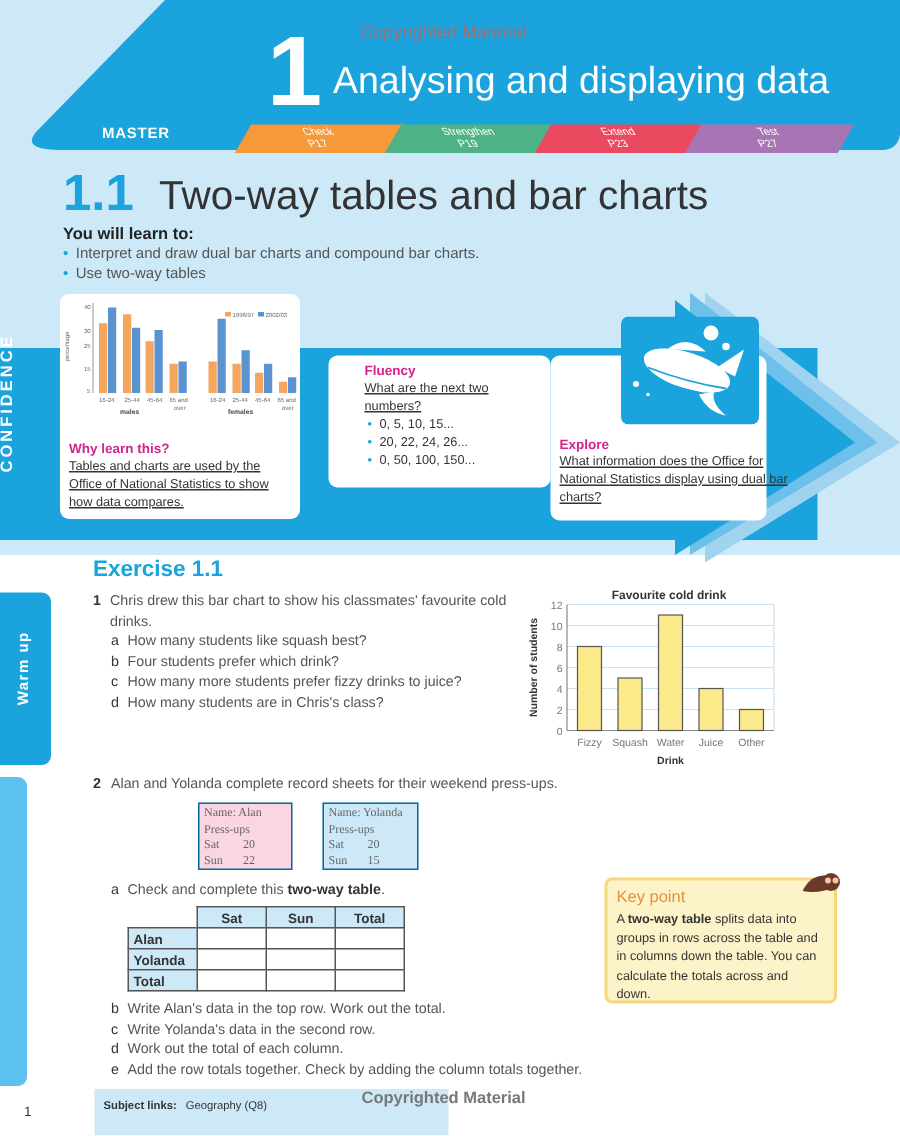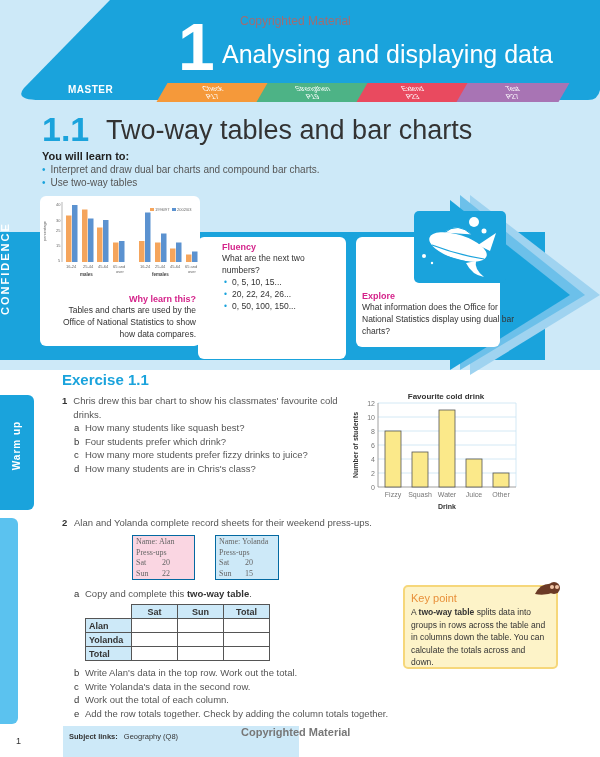--- a/index.html
+++ b/index.html
@@ -16,21 +16,21 @@
     .section-num { position: absolute; left: 42px; top: 110px; font-size: 34px; font-weight: bold; color: #1aa3dc; }
     .section-title { position: absolute; left: 106px; top: 115px; font-size: 27px; color: #333; }
     .learn-head { position: absolute; left: 42px; top: 150px; font-size: 11px; font-weight: bold; color: #222; }
     .learn-list { position: absolute; left: 42px; top: 163px; font-size: 10px; color: #555; list-style: none; }
     .learn-list li { line-height: 13px; }
     .learn-list li::before { content: "•"; color: #1aa3dc; margin-right: 5px; }
     .conf-band { position: absolute; left: 0; top: 232px; width: 545px; height: 128px; background: #1aa3dc; }
     .conf-label { position: absolute; left: 4px; top: 280px; width: 30px; height: 40px; color: #fff; font-size: 11px; font-weight: bold; letter-spacing: 2px; transform: rotate(-90deg); transform-origin: center; white-space: nowrap; }
     .card { position: absolute; background: #fff; border-radius: 6px; }
     .card-head { font-size: 9px; font-weight: bold; color: #d4238a; }
-    .card-text { font-size: 8.5px; color: #333; line-height: 12px; }
+    .card-text { font-size: 8.5px; color: #333; line-height: 12px; text-decoration: underline; }
     .fl-list { list-style: none; font-size: 8.5px; line-height: 12px; color: #333; }
     .fl-list li::before { content: "•"; color: #1aa3dc; margin-right: 5px; margin-left: 2px; }
     .warm-tab { position: absolute; left: 0; top: 395px; width: 34px; height: 115px; background: #1aa3dc; border-radius: 0 6px 6px 0; }
     .warm-label { position: absolute; left: -14px; top: 440px; width: 60px; color: #fff; font-size: 10px; font-weight: bold; transform: rotate(-90deg); text-align: center; letter-spacing: 1px; }
     .strip2 { position: absolute; left: 0; top: 518px; width: 18px; height: 206px; background: #5bc2ef; border-radius: 0 6px 6px 0; }
     .ex-title { position: absolute; left: 62px; top: 371px; font-size: 15px; color: #1aa3dc; font-weight: bold; }
     .q { position: absolute; font-size: 9.5px; color: #555; line-height: 13.5px; }
     .q b.qn { color: #333; font-weight: bold; display: inline-block; width: 12px; }
     .q .sub { padding-left: 12px; }
     .q .sub b { color: #333; display: inline-block; width: 11px; font-weight: normal; }
@@ -98,21 +98,21 @@
 </ul>
 
 <div class="conf-band"></div>
 <svg style="position:absolute;left:440px;top:195px;" width="160" height="180" viewBox="0 0 160 180">
   <polygon points="30,0 160,100 30,180" fill="#9fd3f0"></polygon>
   <polygon points="20,0 145,100 20,175" fill="#6cc0ea"></polygon>
   <polygon points="10,5 130,100 10,175" fill="#1aa3dc"></polygon>
 </svg>
 <div class="conf-label">CONFIDENCE</div>
 
-<div class="card" style="left:40px;top:196px;width:160px;height:150px;text-align:right;">
+<div class="card" style="left:40px;top:196px;width:160px;height:150px;">
   <svg width="160" height="85" viewBox="0 0 160 85">
     <line x1="22" y1="6" x2="22" y2="66" stroke="#888" stroke-width="0.6"></line>
     <text x="16" y="10" font-size="4" fill="#666">40</text>
     <text x="16" y="26" font-size="4" fill="#666">30</text>
     <text x="16" y="36" font-size="4" fill="#666">25</text>
     <text x="16" y="51" font-size="4" fill="#666">15</text>
     <text x="18" y="66" font-size="4" fill="#666">5</text>
     <text x="6" y="45" font-size="4" fill="#666" transform="rotate(-90 6 45)">percentage</text>
     <g id="mini-bars">
         <rect x="26" y="19.5" width="5.5" height="46.5" fill="#f5a55c"></rect>
@@ -148,31 +148,31 @@
     <text x="148" y="77" font-size="4" fill="#666">over</text>
     <text x="40" y="80" font-size="4.5" font-weight="bold" fill="#444">males</text>
     <text x="112" y="80" font-size="4.5" font-weight="bold" fill="#444">females</text>
   </svg>
   <div style="position:absolute;left:6px;top:98px;width:150px;">
     <div class="card-head">Why learn this?</div>
     <div class="card-text">Tables and charts are used by the Office of National Statistics to show how data compares.</div>
   </div>
 </div>
 
-<div class="card" style="left:198px;top:237px;width:148px;height:122px;padding:5px 24px;">
+<div class="card" style="left:219px;top:237px;width:148px;height:88px;padding:5px 24px;">
   <div class="card-head">Fluency</div>
   <div class="card-text">What are the next two numbers?</div>
   <ul class="fl-list">
     <li>0, 5, 10, 15...</li>
     <li>20, 22, 24, 26...</li>
     <li>0, 50, 100, 150...</li>
   </ul>
 </div>
 
-<div class="card" style="left:356px;top:237px;width:144px;height:110px;">
+<div class="card" style="left:367px;top:237px;width:144px;height:110px;">
   <div style="position:absolute;left:6px;top:54px;width:165px;">
     <div class="card-head">Explore</div>
     <div class="card-text">What information does the Office for National Statistics display using dual bar charts?</div>
   </div>
 </div>
 <svg style="position:absolute;left:414px;top:211px;" width="92" height="72" viewBox="0 0 92 72">
   <rect x="0" y="0" width="92" height="72" rx="5" fill="#1aa3dc"></rect>
   <circle cx="60" cy="11" r="5" fill="#fff"></circle>
   <circle cx="70" cy="20" r="2.5" fill="#fff"></circle>
   <circle cx="77" cy="28" r="1.5" fill="#fff"></circle>
@@ -269,21 +269,21 @@
       <span>Sat</span>
       <span>20</span>
     </div>
   <div class="row">
       <span>Sun</span>
       <span>15</span>
     </div>
 </div>
 
 <div class="q" style="left:74px;top:587px;width:320px;">
-  <b style="color:#333;display:inline-block;width:11px;font-weight:normal;">a</b><span>Copy and complete this </span><b style="color:#333;">two-way table</b><span>.</span>
+  <b style="color:#333;display:inline-block;width:11px;font-weight:normal;">a</b><span>Check and complete this </span><b style="color:#333;">two-way table</b><span>.</span>
 </div>
 
 <table class="twt">
   <tbody>
       <tr>
     <td class="blank"></td>
     <td class="hd">Sat</td>
     <td class="hd">Sun</td>
     <td class="hd">Total</td>
   </tr>

